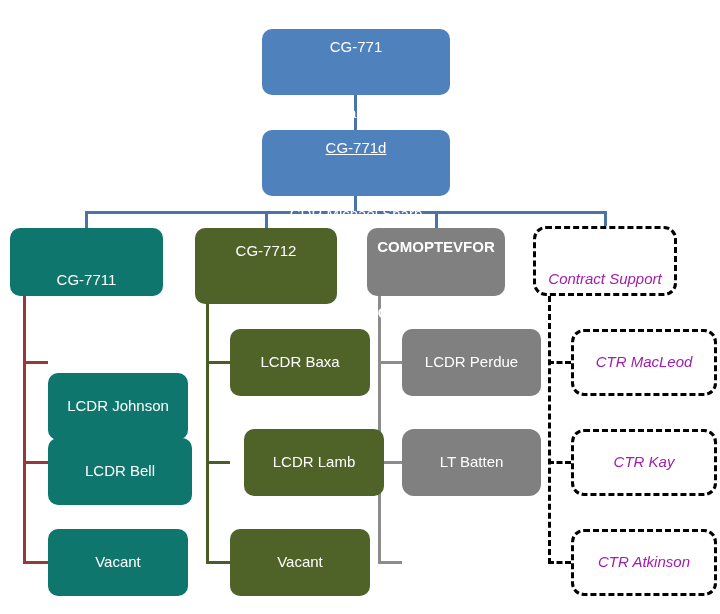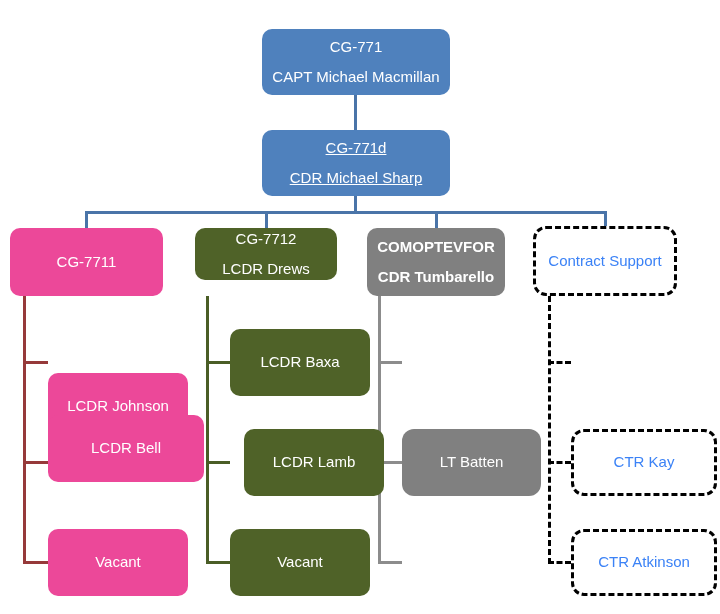--- a/index.html
+++ b/index.html
@@ -23,30 +23,31 @@
     align-items: center;
     justify-content: center;
     text-align: center;
     color: #ffffff;
     font-size: 15px;
     line-height: 1.25;
     box-sizing: border-box;
     gap: 11px;
     padding: 4px 6px;
   }
-  .node .l1, .node .l2 { display: block; }
+  .node .l1, .node .l2 { display: block; margin-top: 36px; }
   .blue  { background: #4f81bd; }
-  .red   { background: #ec4899; }
+  .red   { background: #0f766e; }
   .green { background: #4f6228; }
   .gray  { background: #808080; }
   .dashed {
     background: #ffffff;
     border: 3px dashed #000000;
-    color: #3b82f6;
+    color: #a21caf;
     border-radius: 13px;
+    font-style: italic;
   }
   .conn { position: absolute; }
   .conn.h { height: 3px; }
   .conn.v { width: 3px; }
   .conn.blue-line  { background: #4a74a8; }
   .conn.red-line   { background: #96393a; }
   .conn.green-line { background: #4a5d26; }
   .conn.gray-line  { background: #8c8c8c; }
   .conn.dash-v { width: 0; border-left: 3px dashed #000000; background: none; }
   .conn.dash-h { height: 0; border-top: 3px dashed #000000; background: none; }
@@ -91,58 +92,64 @@
 
   <div class="node blue" style="left:262px; top:130px; width:188px; height:66px;text-decoration:underline;">
     <span class="l1">CG-771d</span>
     <span class="l2">CDR Michael Sharp</span>
   </div>
 
   <div class="node red" style="left:10px; top:228px; width:153px; height:68px;">
     <span class="l1">CG-7711</span>
   </div>
 
-  <div class="node green" style="left:195px; top:228px; width:142px; height:52px;">
+  <div class="node green" style="left:195px; top:228px; width:142px; height:76px;">
     <span class="l1">CG-7712</span>
     <span class="l2">LCDR Drews</span>
   </div>
 
   <div class="node gray" style="left:367px; top:228px; width:138px; height:68px;font-weight:bold;">
     <span class="l1">COMOPTEVFOR</span>
     <span class="l2">CDR Tumbarello</span>
   </div>
 
   <div class="node dashed" style="left:533px; top:226px; width:144px; height:70px;">
     <span class="l1">Contract Support</span>
   </div>
 
   <div class="node red" style="left:48px; top:329px; width:140px; height:67px;margin-top:44px;">
     <span>LCDR Johnson</span>
   </div>
-  <div class="node red" style="left:48px; top:415px; width:156px; height:67px;">
+  <div class="node red" style="left:48px; top:438px; width:144px; height:67px;">
     <span>LCDR Bell</span>
   </div>
   <div class="node red" style="left:48px; top:529px; width:140px; height:67px;">
     <span>Vacant</span>
   </div>
 
   <div class="node green" style="left:230px; top:329px; width:140px; height:67px;justify-content:center;">
     <span>LCDR Baxa</span>
   </div>
   <div class="node green" style="left:244px; top:429px; width:140px; height:67px;">
     <span>LCDR Lamb</span>
   </div>
   <div class="node green" style="left:230px; top:529px; width:140px; height:67px;">
     <span>Vacant</span>
   </div>
 
+  <div class="node gray" style="left:402px; top:329px; width:139px; height:67px;">
+    <span>LCDR Perdue</span>
+  </div>
   <div class="node gray" style="left:402px; top:429px; width:139px; height:67px;border-radius:12px;">
     <span>LT Batten</span>
   </div>
 
+  <div class="node dashed" style="left:571px; top:329px; width:146px; height:67px;">
+    <span>CTR MacLeod</span>
+  </div>
   <div class="node dashed" style="left:571px; top:429px; width:146px; height:67px;">
     <span>CTR Kay</span>
   </div>
   <div class="node dashed" style="left:571px; top:529px; width:146px; height:67px;">
     <span>CTR Atkinson</span>
   </div>
 
 </div>
 
 </body></html>

